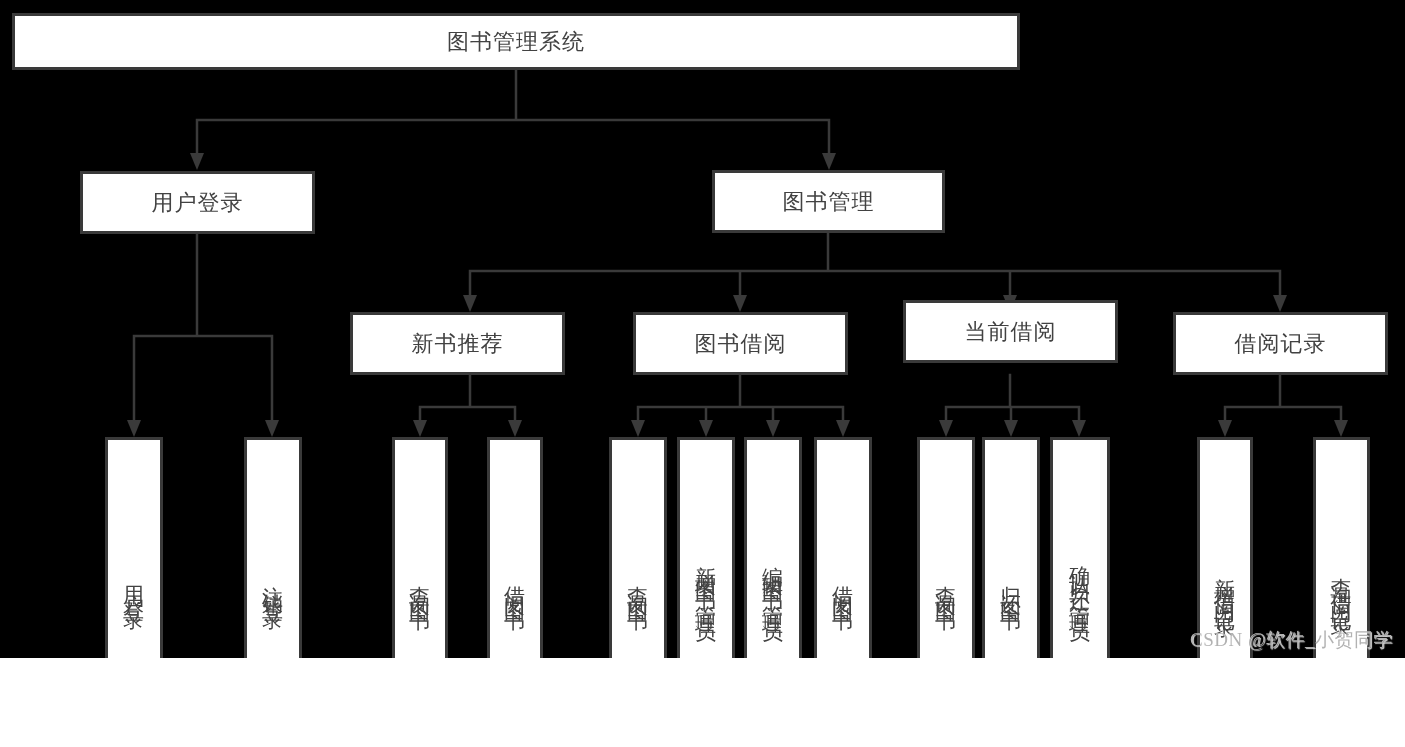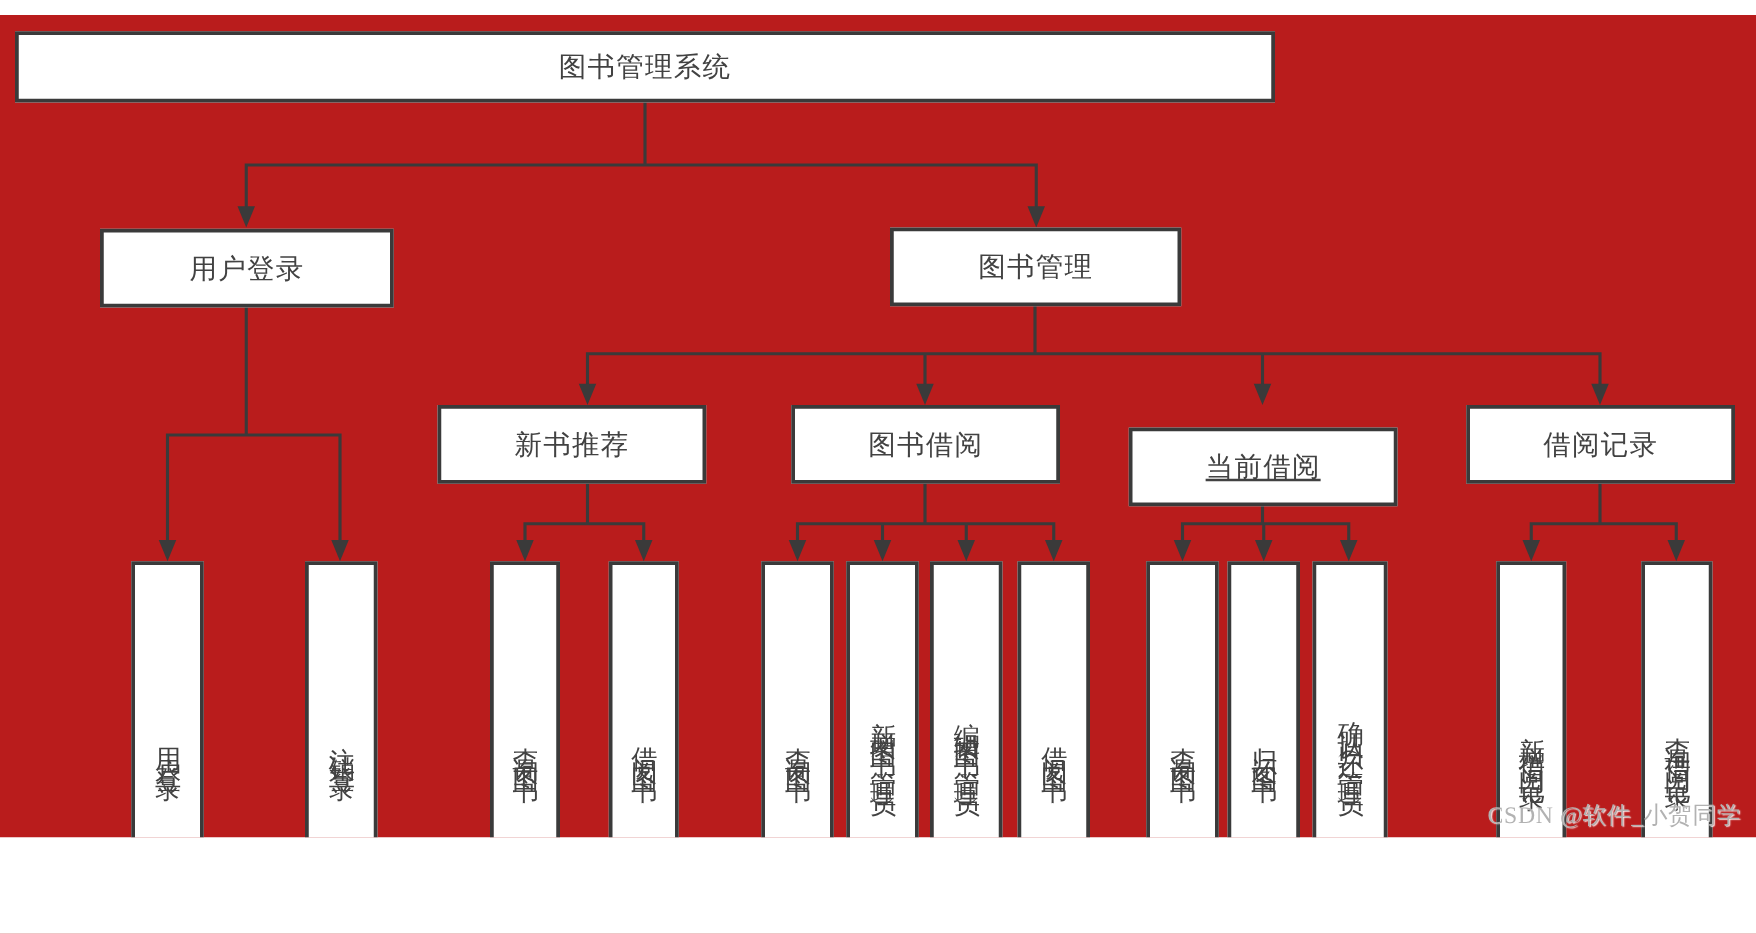--- a/index.html
+++ b/index.html
@@ -1,23 +1,22 @@
 <!DOCTYPE html>
 <html><head>
 <meta charset="utf-8">
 <style>
   html, body { margin: 0; padding: 0; background: #ffffff; }
   .stage {
     position: relative;
     width: 1405px;
     height: 658px;
-    background: #b91c1c;
+    background: #000000;
     overflow: hidden;
     font-family: "Liberation Sans", "DejaVu Sans", sans-serif;
-    margin-top: 12px;
   }
   .connectors {
     position: absolute;
     left: 0; top: 0;
     width: 1405px; height: 747px;
   }
   .box {
     position: absolute;
     box-sizing: border-box;
     background: #ffffff;
@@ -115,21 +114,21 @@
     </g>
   </svg>
 
   <div class="box h" style="left:12px; top:13px; width:1008px; height:57px;">图书管理系统</div>
 
   <div class="box h" style="left:80px; top:171px; width:235px; height:63px;">用户登录</div>
   <div class="box h" style="left:712px; top:170px; width:233px; height:63px;">图书管理</div>
 
   <div class="box h" style="left:350px; top:312px; width:215px; height:63px;">新书推荐</div>
   <div class="box h" style="left:633px; top:312px; width:215px; height:63px;">图书借阅</div>
-  <div class="box h" style="left:903px; top:330px; width:215px; height:63px;text-decoration:underline;">当前借阅</div>
+  <div class="box h" style="left:903px; top:300px; width:215px; height:63px;">当前借阅</div>
   <div class="box h" style="left:1173px; top:312px; width:215px; height:63px;">借阅记录</div>
 
   <div class="box v" style="left:105px; top:437px; width:58px; height:296px;">用户登录</div>
   <div class="box v" style="left:244px; top:437px; width:58px; height:296px;">注销登录</div>
 
   <div class="box v" style="left:392px; top:437px; width:56px; height:296px;">查询图书</div>
   <div class="box v" style="left:487px; top:437px; width:56px; height:296px;">借阅图书</div>
 
   <div class="box v" style="left:609px; top:437px; width:58px; height:296px;">查询图书</div>
   <div class="box v" style="left:677px; top:437px; width:58px; height:296px;">新增图书（管理员）</div>

